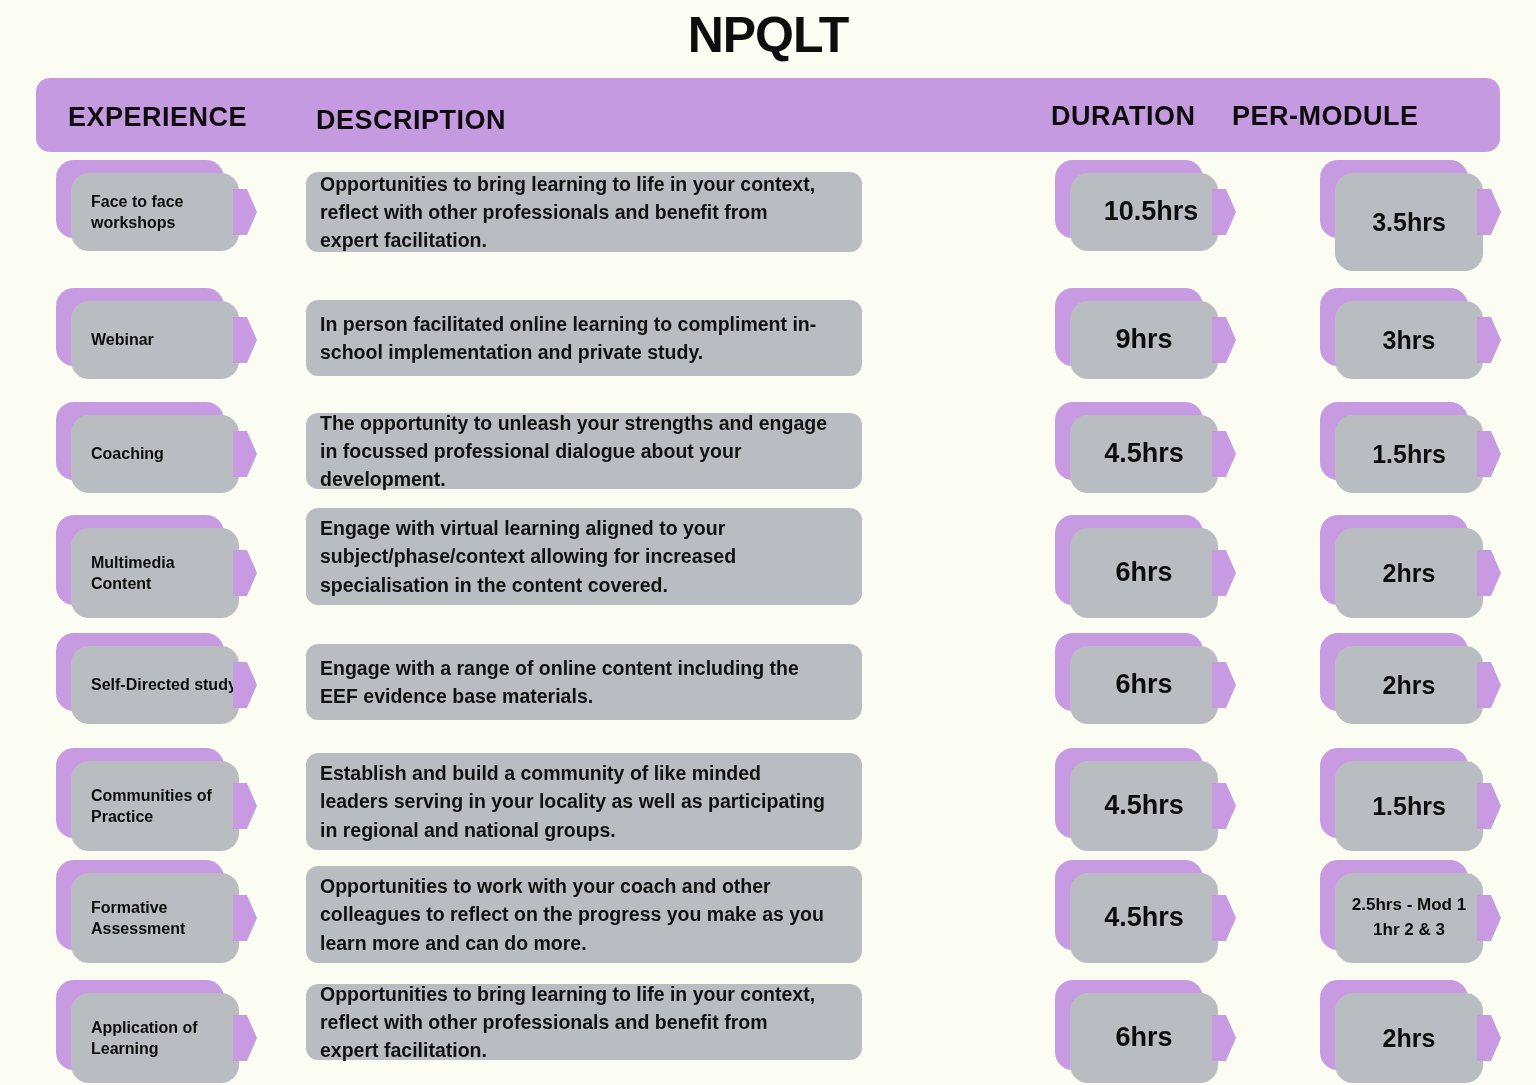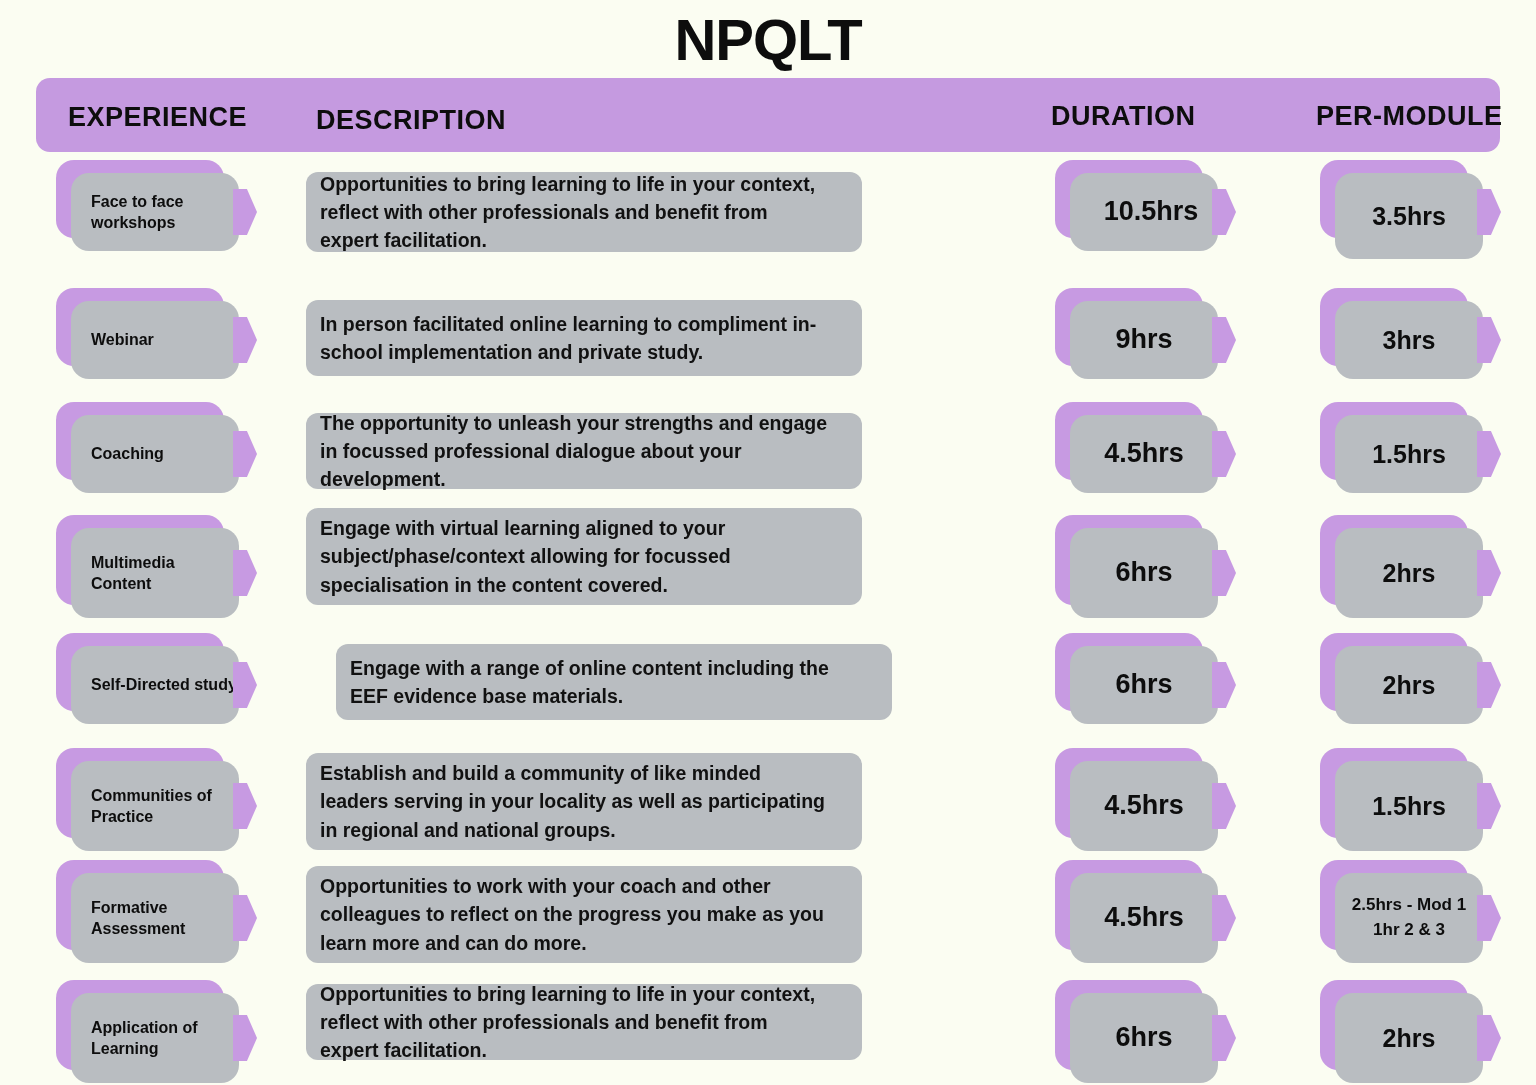--- a/index.html
+++ b/index.html
@@ -15,21 +15,21 @@
     position: relative;
   }
 
   
   .title {
     position: absolute;
     top: 6px;
     left: 0;
     width: 1536px;
     text-align: center;
-    font-size: 58px;
+    font-size: 50px;
     font-weight: bold;
     letter-spacing: -1px;
     color: #0d0d0d;
     font-family: "Liberation Sans", sans-serif;
   }
 
   
   .header-bar {
     position: absolute;
     left: 36px;
@@ -43,21 +43,21 @@
     position: absolute;
     font-size: 27px;
     font-weight: bold;
     color: #0d0d0d;
     letter-spacing: 0.5px;
     white-space: nowrap;
   }
   .hc-experience { left: 32px;  top: 24px; }
   .hc-description{ left: 280px; top: 27px; }
   .hc-duration   { left: 1015px;top: 23px; }
-  .hc-permodule  { left: 1280px;top: 23px; }
+  .hc-permodule  { left: 1196px;top: 23px; }
 
   
   .rows {
     position: absolute;
     left: 0;
     top: 160px;
     width: 1536px;
   }
   .row {
     position: relative;
@@ -175,21 +175,21 @@
       </div>
       <div class="card dur-card" style="top: 0px; height: 91px;">
         <div class="shadow" style="height: 78px;"></div>
         <div class="face" style="height: 78px; padding-left: 14px;">
           <div class="label">10.5hrs</div>
         </div>
         <div class="arrow" style="top: 29px; left: 157px;"></div>
       </div>
       <div class="card pm-card" style="top: 0px; height: 91px;">
         <div class="shadow" style="height: 78px;"></div>
-        <div class="face" style="height: 86px;">
+        <div class="face" style="height: 98px;">
           <div class="label">3.5hrs</div>
         </div>
         <div class="arrow" style="top: 29px; left: 157px;"></div>
       </div>
     </div>
     <div class="row" style="height: 0px;">
       <div class="card exp-card" style="top: 128px; height: 91px;">
         <div class="shadow" style="height: 78px;"></div>
         <div class="face" style="height: 78px;">
           <div class="label">Webinar</div>
@@ -242,21 +242,21 @@
     </div>
     <div class="row" style="height: 0px;">
       <div class="card exp-card" style="top: 355px; height: 103px;">
         <div class="shadow" style="height: 90px;"></div>
         <div class="face" style="height: 90px;">
           <div class="label">Multimedia Content</div>
         </div>
         <div class="arrow" style="top: 35px; left: 177px;"></div>
       </div>
       <div class="desc-box" style="top: 348px; height: 97px;">
-        <div class="desc-text">Engage with virtual learning aligned to your subject/phase/context allowing for focussed specialisation in the content covered.</div>
+        <div class="desc-text">Engage with virtual learning aligned to your subject/phase/context allowing for increased specialisation in the content covered.</div>
       </div>
       <div class="card dur-card" style="top: 355px; height: 103px;">
         <div class="shadow" style="height: 90px;"></div>
         <div class="face" style="height: 90px;">
           <div class="label">6hrs</div>
         </div>
         <div class="arrow" style="top: 35px; left: 157px;"></div>
       </div>
       <div class="card pm-card" style="top: 355px; height: 103px;">
         <div class="shadow" style="height: 90px;"></div>
@@ -267,21 +267,21 @@
       </div>
     </div>
     <div class="row" style="height: 0px;">
       <div class="card exp-card" style="top: 473px; height: 91px;">
         <div class="shadow" style="height: 78px;"></div>
         <div class="face" style="height: 78px;">
           <div class="label">Self-Directed study</div>
         </div>
         <div class="arrow" style="top: 29px; left: 177px;"></div>
       </div>
-      <div class="desc-box" style="top: 484px; height: 76px; margin-left: 30px;">
+      <div class="desc-box" style="top: 484px; height: 76px;">
         <div class="desc-text">Engage with a range of online content including the EEF evidence base materials.</div>
       </div>
       <div class="card dur-card" style="top: 473px; height: 91px;">
         <div class="shadow" style="height: 78px;"></div>
         <div class="face" style="height: 78px;">
           <div class="label">6hrs</div>
         </div>
         <div class="arrow" style="top: 29px; left: 157px;"></div>
       </div>
       <div class="card pm-card" style="top: 473px; height: 91px;">

